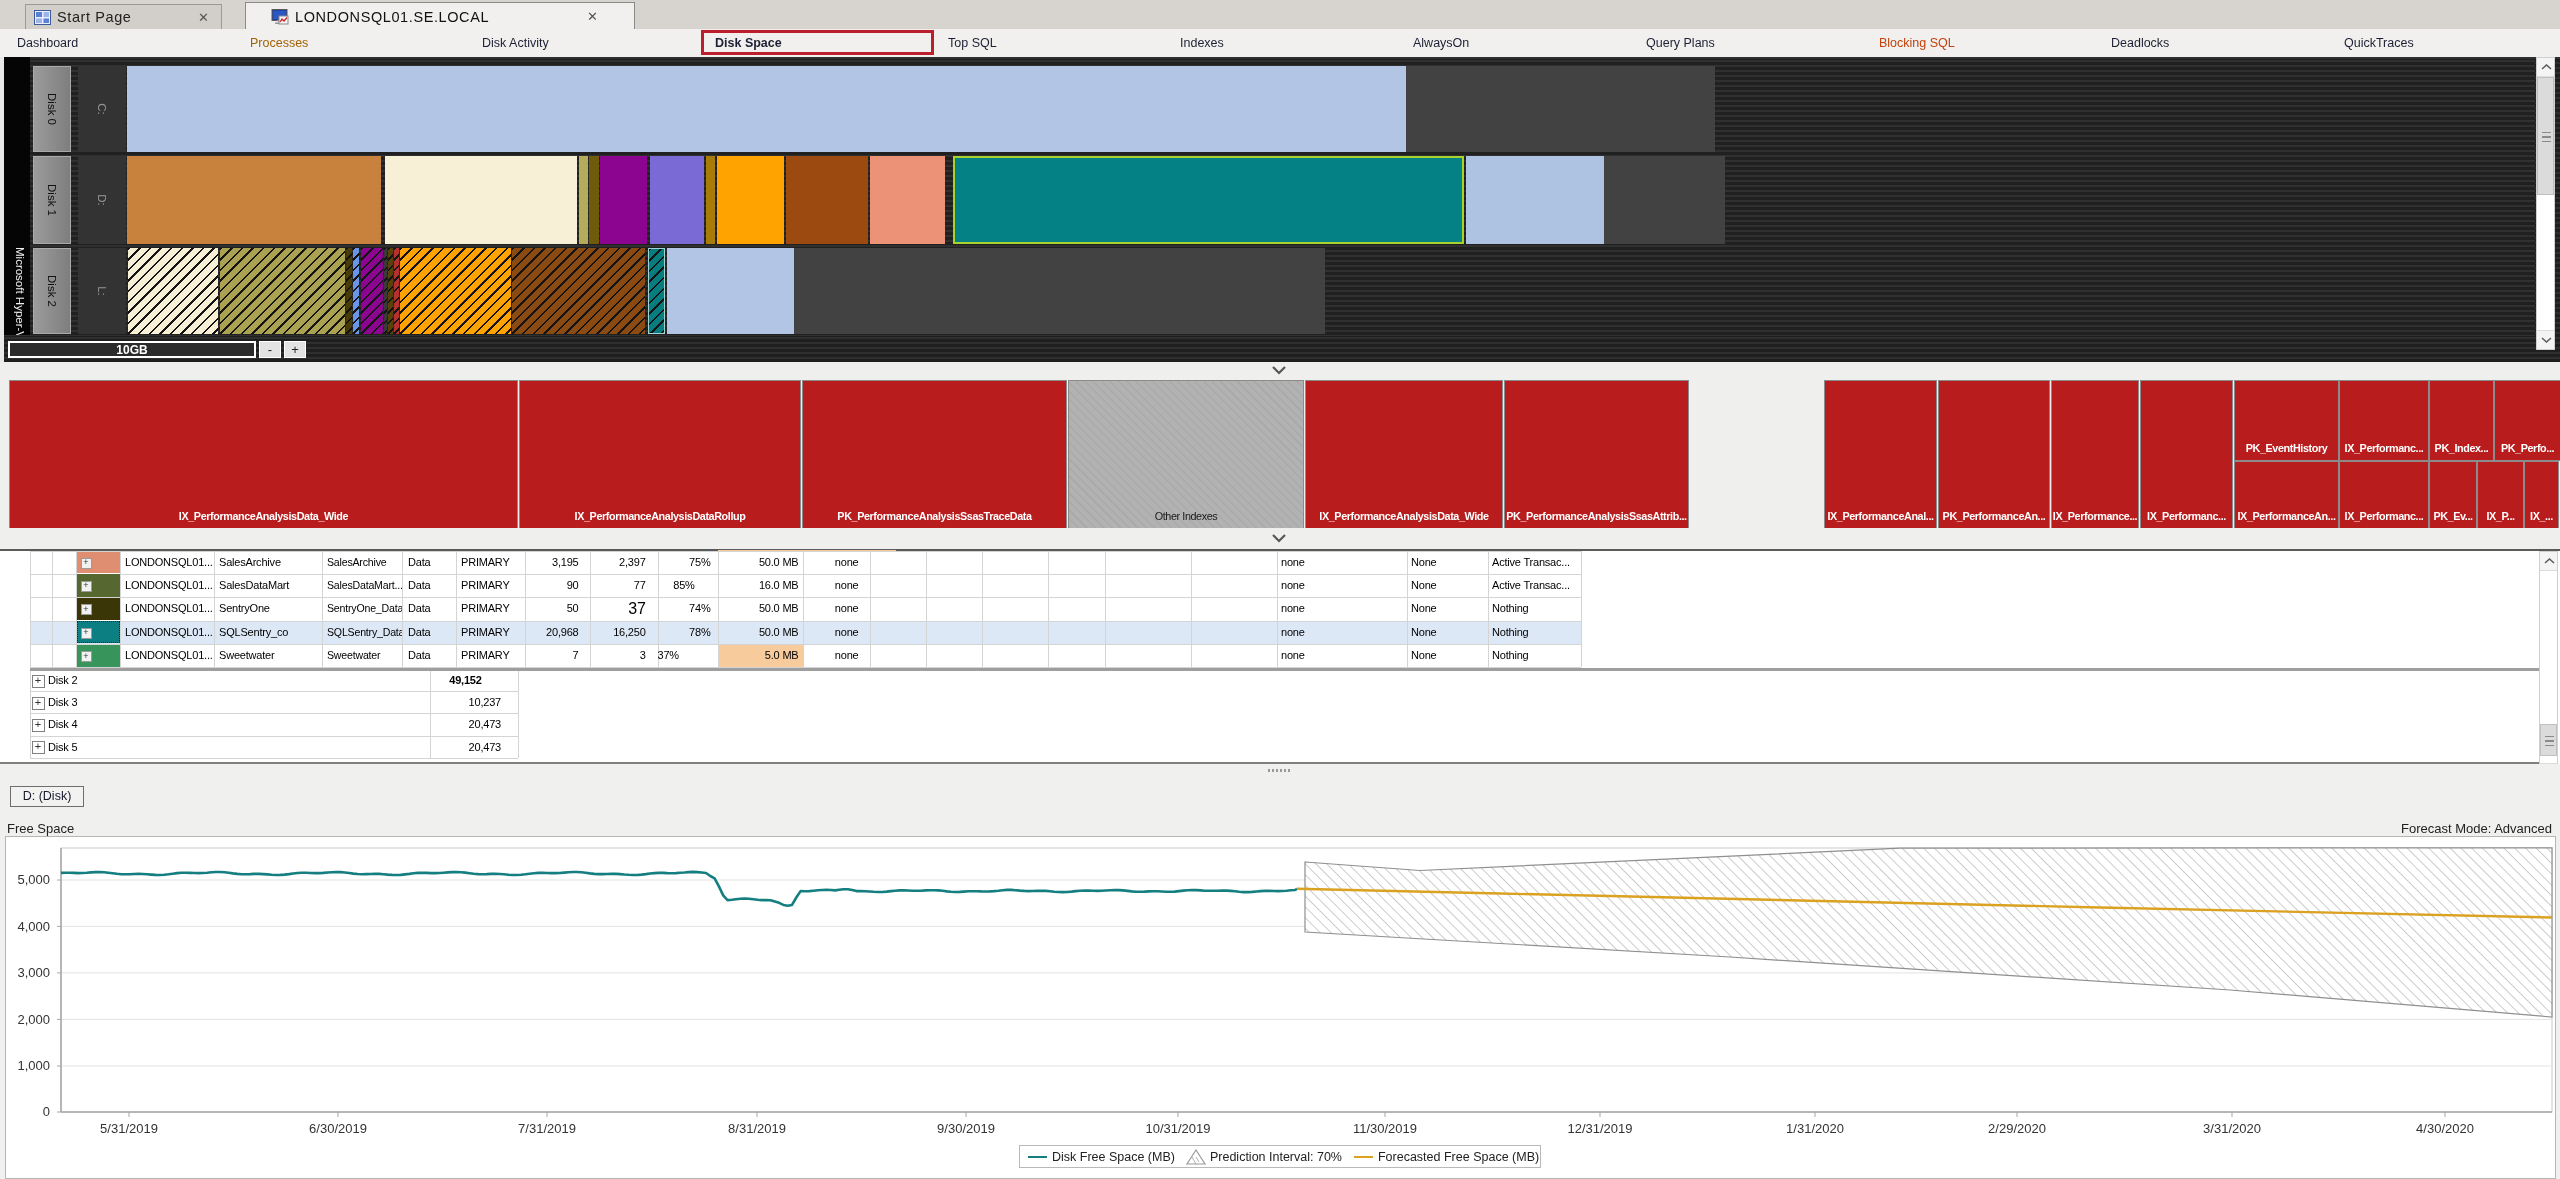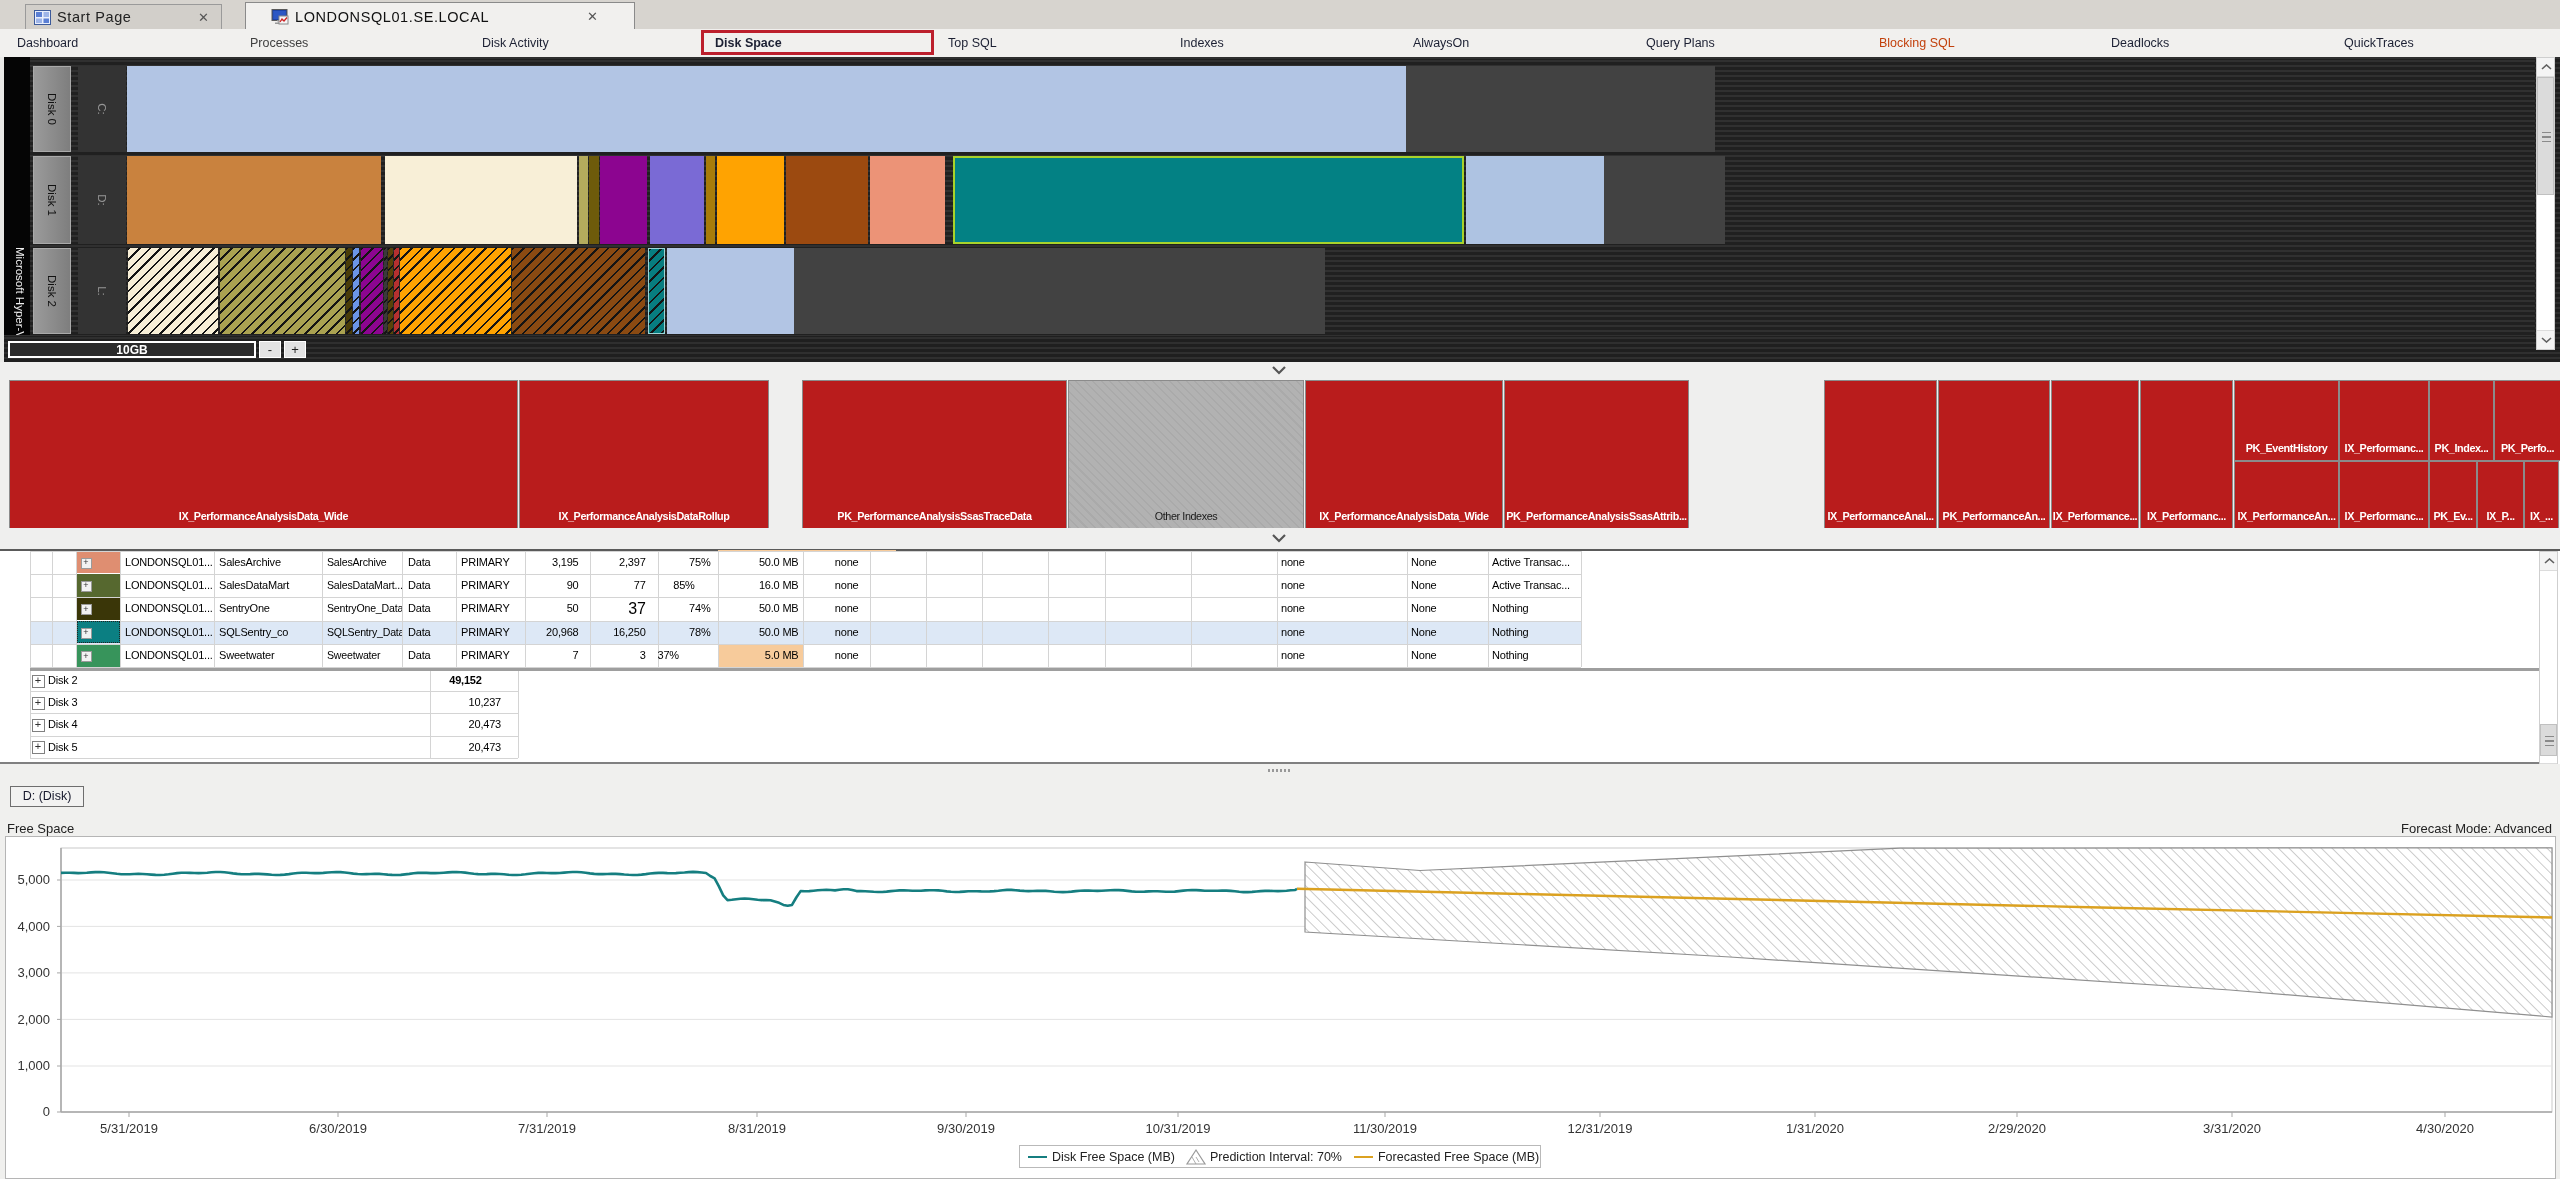--- a/index.html
+++ b/index.html
@@ -34,21 +34,21 @@
         <rect x="1" y="0.5" width="15" height="11" fill="#1a3f9e" stroke="#5a5a5a"></rect>
         <rect x="2.2" y="1.8" width="12.6" height="8.4" fill="#2b57c4"></rect>
         <rect x="6" y="11.5" width="5" height="2" fill="#cfcfcf"></rect>
         <rect x="4" y="13.5" width="9" height="1.5" fill="#9a9a9a"></rect>
         <rect x="8" y="7" width="9" height="8" fill="#f5f5f5" stroke="#888"></rect>
         <polyline points="9,13 11,10 13,12 16,8.5" fill="none" stroke="#cc2222" stroke-width="1.3"></polyline>
       </svg>LONDONSQL01.SE.LOCAL<span style="margin-left:auto;margin-right:36px;color:#555;font-size:13px;letter-spacing:0">✕</span></div>
 
 <div style="position:absolute;left:0;top:29px;width:2560px;height:28px;background:#f1f0ee">
       <div style="position:absolute;left:17px;top:0;height:28px;line-height:28px;font-size:12.5px;color:#1c2033;font-weight:400">Dashboard</div>
-      <div style="position:absolute;left:250px;top:0;height:28px;line-height:28px;font-size:12.5px;color:#404040;font-weight:400">Processes</div>
+      <div style="position:absolute;left:250px;top:0;height:28px;line-height:28px;font-size:12.5px;color:#a16207;font-weight:400">Processes</div>
       <div style="position:absolute;left:482px;top:0;height:28px;line-height:28px;font-size:12.5px;color:#1c2033;font-weight:400">Disk Activity</div>
       <div style="position:absolute;left:715px;top:0;height:28px;line-height:28px;font-size:12.5px;color:#1c2033;font-weight:700">Disk Space</div>
       <div style="position:absolute;left:948px;top:0;height:28px;line-height:28px;font-size:12.5px;color:#1c2033;font-weight:400">Top SQL</div>
       <div style="position:absolute;left:1180px;top:0;height:28px;line-height:28px;font-size:12.5px;color:#1c2033;font-weight:400">Indexes</div>
       <div style="position:absolute;left:1413px;top:0;height:28px;line-height:28px;font-size:12.5px;color:#1c2033;font-weight:400">AlwaysOn</div>
       <div style="position:absolute;left:1646px;top:0;height:28px;line-height:28px;font-size:12.5px;color:#1c2033;font-weight:400">Query Plans</div>
       <div style="position:absolute;left:1879px;top:0;height:37px;line-height:28px;font-size:12.5px;color:#c2410c;font-weight:400">Blocking SQL</div>
       <div style="position:absolute;left:2111px;top:0;height:28px;line-height:28px;font-size:12.5px;color:#1c2033;font-weight:400">Deadlocks</div>
       <div style="position:absolute;left:2344px;top:0;height:28px;line-height:28px;font-size:12.5px;color:#1c2033;font-weight:400">QuickTraces</div>
       <div style="position:absolute;left:701px;top:1px;width:227px;height:19px;border:3px solid #bc1f2c"></div>
@@ -135,21 +135,21 @@
 <div style="position:absolute;left:0;top:362px;width:2560px;height:19px;background:#efefee">
 <svg class="chev" style="left:1271px;top:4px" viewBox="0 0 16 9">
         <path d="M2 1 L8 7 L14 1" fill="none" stroke="#555" stroke-width="2.2"></path>
       </svg>
 </div>
 
 <div style="position:absolute;left:0;top:381px;width:2560px;height:147px;background:#efefee">
       <div class="tmb" style="left:10px;top:0px;width:507px;height:147px">
         <span>IX_PerformanceAnalysisData_Wide</span>
       </div>
-      <div class="tmb" style="left:520px;top:0px;width:248px;height:147px">
+      <div class="tmb" style="left:520px;top:0px;width:280px;height:147px">
         <span>IX_PerformanceAnalysisDataRollup</span>
       </div>
       <div class="tmb" style="left:803px;top:0px;width:263px;height:147px">
         <span>PK_PerformanceAnalysisSsasTraceData</span>
       </div>
       <div class="tmb" style="left:1306px;top:0px;width:196px;height:147px">
         <span>IX_PerformanceAnalysisData_Wide</span>
       </div>
       <div class="tmb" style="left:1505px;top:0px;width:183px;height:147px">
         <span>PK_PerformanceAnalysisSsasAttrib...</span>

